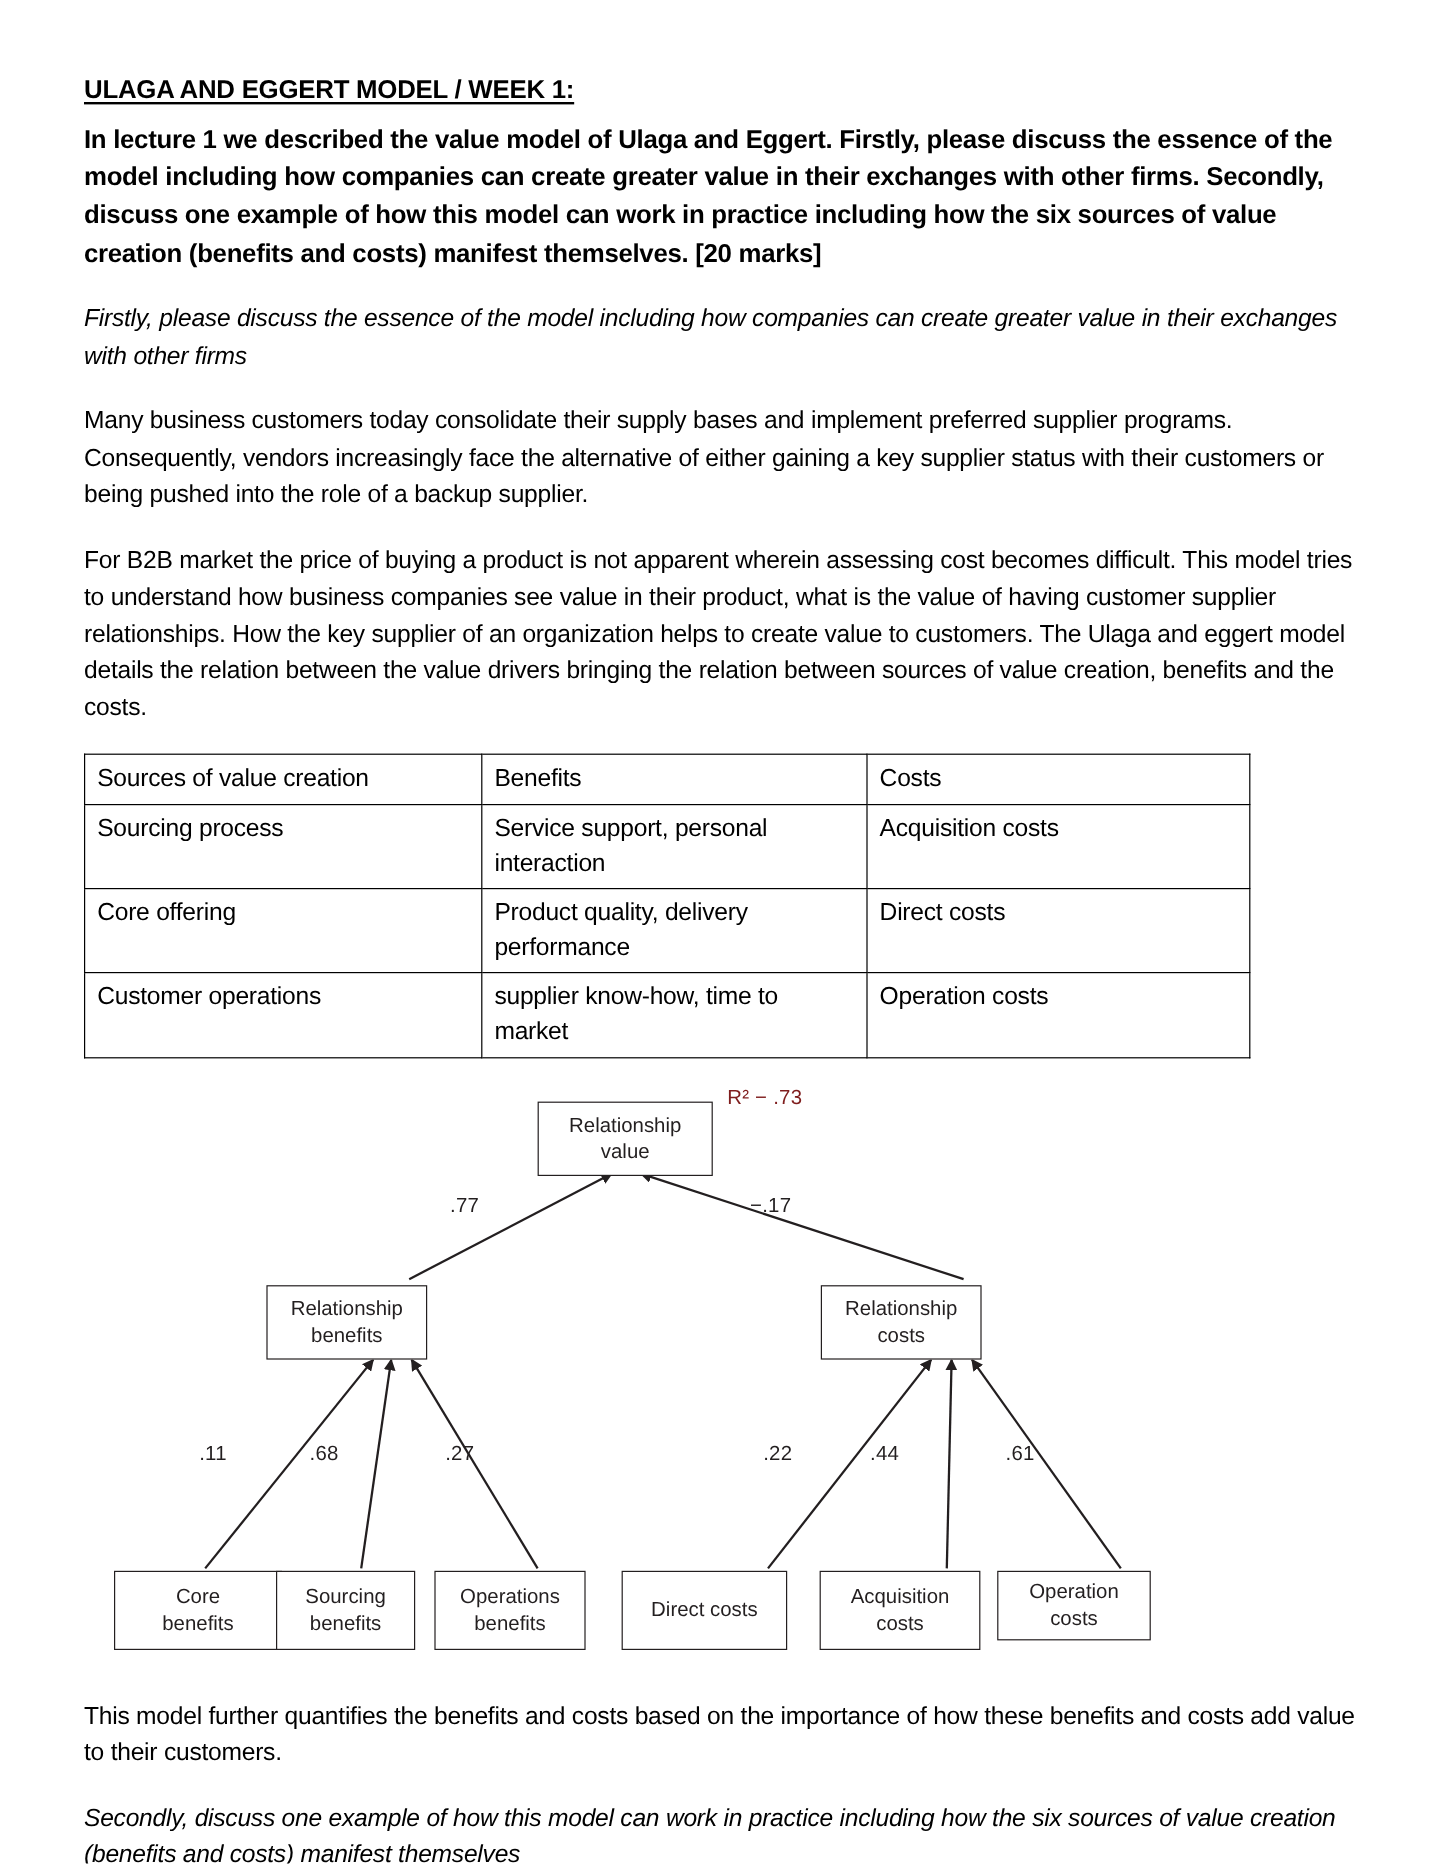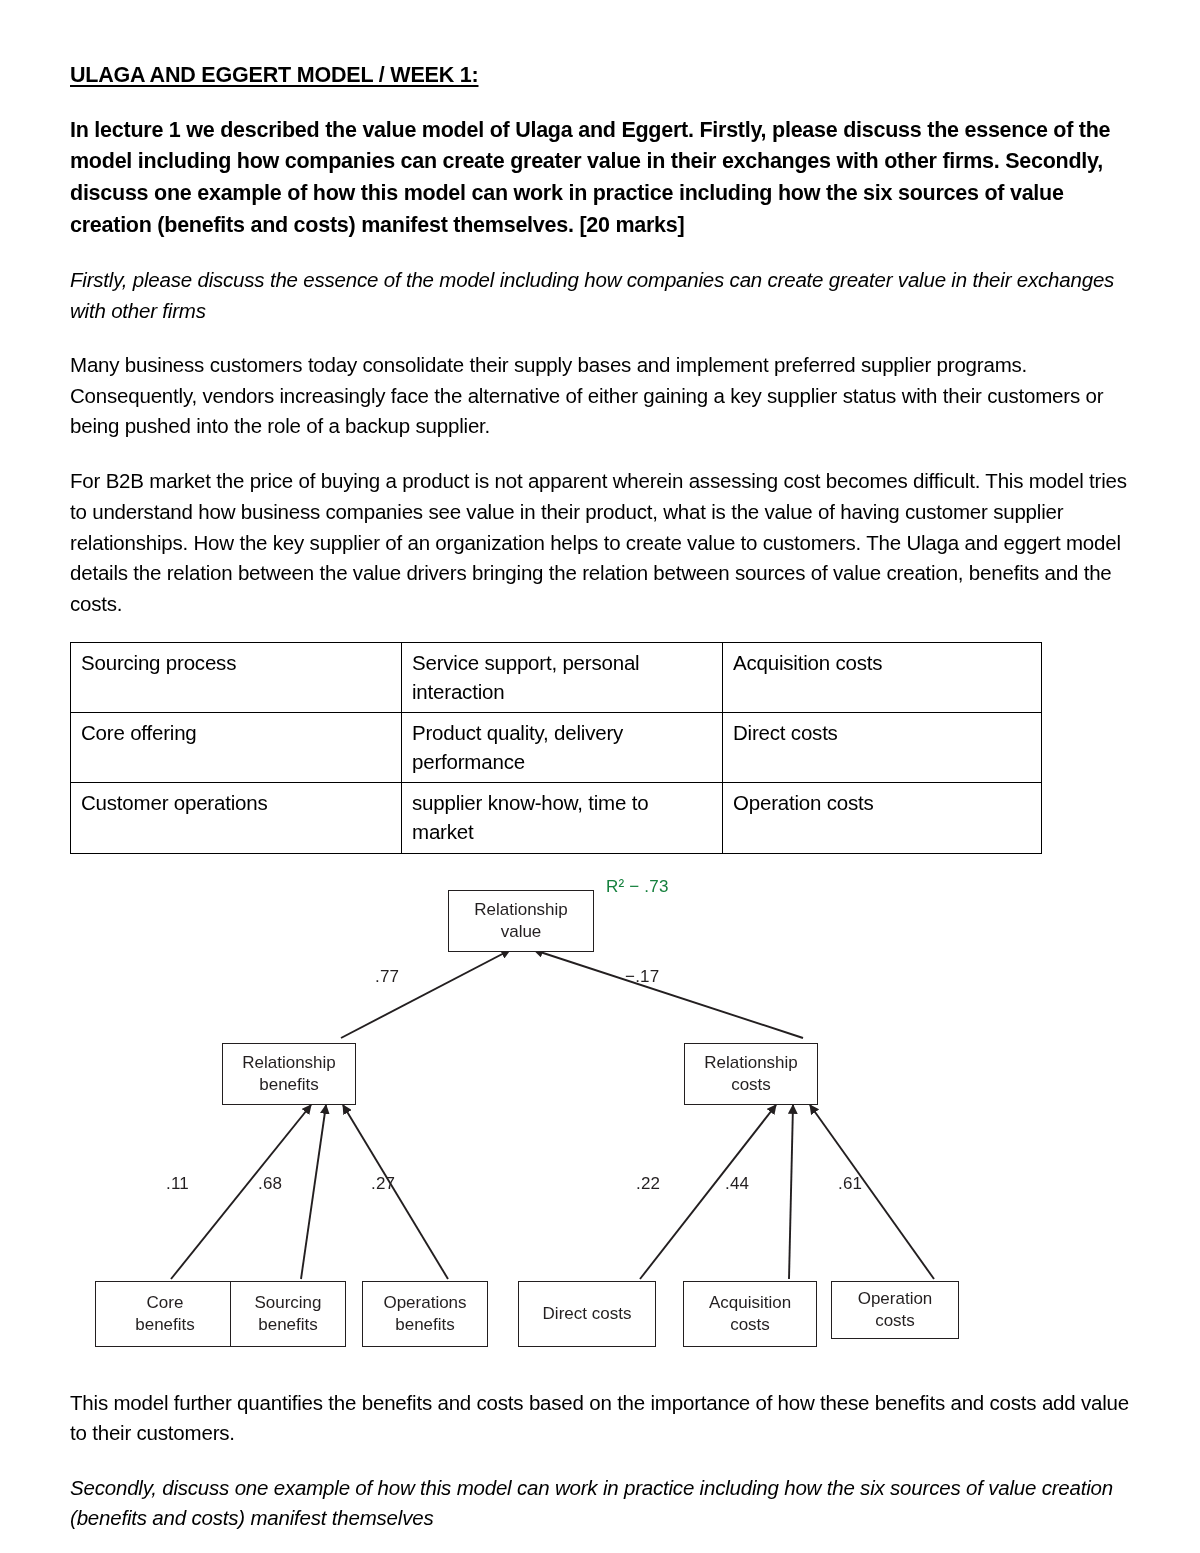--- a/index.html
+++ b/index.html
@@ -28,21 +28,21 @@
     width: 1060px;
   }
 
   
   .doc-title {
     font-size: 21.5px;
     font-weight: bold;
     letter-spacing: -0.2px;
     text-decoration: underline;
     text-underline-offset: 3px;
-    margin: 0 0 26px 0;
+    margin: 0 0 12px 0;
     line-height: 1.25;
   }
   .q-bold {
     font-size: 21.5px;
     font-weight: bold;
     line-height: 1.47;
     letter-spacing: -0.25px;
     margin: 0 0 24px 0;
   }
   .q-italic {
@@ -88,21 +88,21 @@
     height: 500px;
     margin: 4px 0 16px -12px;
   }
   .diagram-svg {
     position: absolute;
     left: 0; top: 0;
   }
   .r2-label {
     position: absolute;
     font-size: 17px;
-    color: #15803d;
+    color: #7f1d1d;
     letter-spacing: 0.2px;
     white-space: nowrap;
   }
   .node-box {
     position: absolute;
     border: 1.7px solid #231f20;
     background: #ffffff;
     box-sizing: border-box;
     display: flex;
     align-items: center;
@@ -133,20 +133,25 @@
     <div class="q-bold">In lecture 1 we described the value model of Ulaga and Eggert. Firstly, please discuss the essence of the model including how companies can create greater value in their exchanges with other firms. Secondly, discuss one example of how this model can work in practice including how the six sources of value creation (benefits and costs) manifest themselves. [20 marks]</div>
 
     <div class="q-italic">Firstly, please discuss the essence of the model including how companies can create greater value in their exchanges with other firms</div>
 
     <div class="para">Many business customers today consolidate their supply bases and implement preferred supplier programs. Consequently, vendors increasingly face the alternative of either gaining a key supplier status with their customers or being pushed into the role of a backup supplier.</div>
 
     <div class="para tight">For B2B market the price of buying a product is not apparent wherein assessing cost becomes difficult. This model tries to understand how business companies see value in their product, what is the value of having customer supplier relationships. How the key supplier of an organization helps to create value to customers. The Ulaga and eggert model details the relation between the value drivers bringing the relation between sources of value creation, benefits and the costs.</div>
 
     <table class="vtable">
       <tbody>
+        <tr class="header">
+          <td class="c1">Sources of value creation</td>
+          <td class="c2">Benefits</td>
+          <td class="c3">Costs</td>
+        </tr>
         <tr class="body">
           <td class="c1">Sourcing process</td>
           <td class="c2">Service support, personal interaction</td>
           <td class="c3">Acquisition costs</td>
         </tr>
         <tr class="body">
           <td class="c1">Core offering</td>
           <td class="c2">Product quality, delivery performance</td>
           <td class="c3">Direct costs</td>
         </tr>

